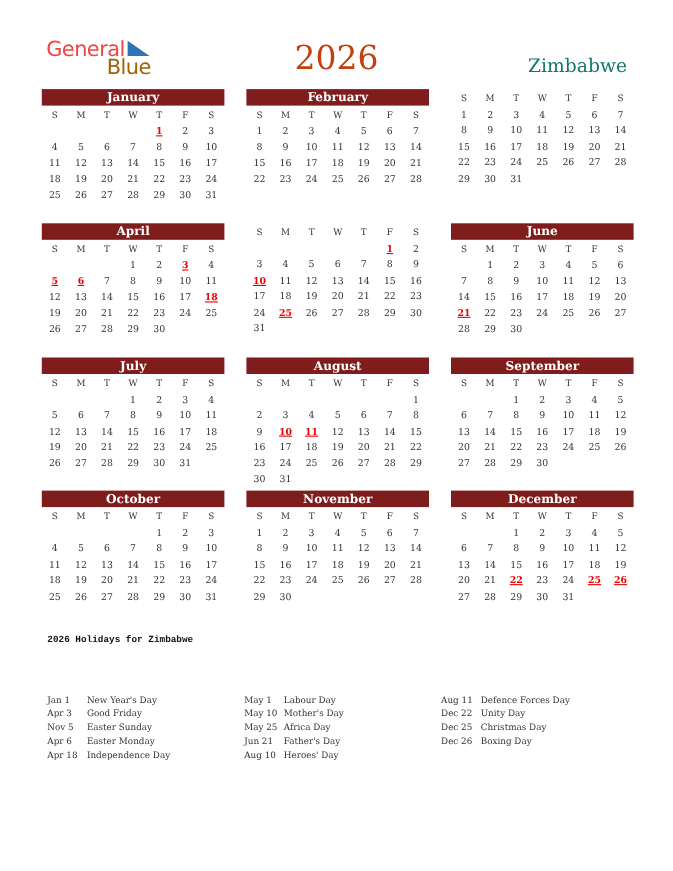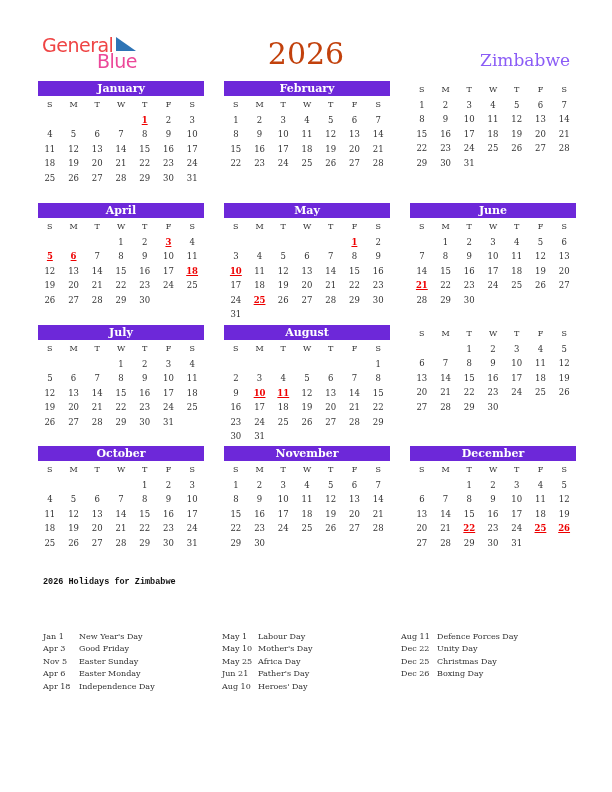--- a/index.html
+++ b/index.html
@@ -1,24 +1,24 @@
 <!DOCTYPE html>
 <html><head>
 <meta charset="utf-8">
 <style>
   html,body{margin:0;padding:0;background:#fff;}
   body{width:612px;height:792px;position:relative;font-family:"DejaVu Serif",serif;color:#333;overflow:hidden;}
   .logo{position:absolute;left:42px;top:34px;width:100px;height:40px;}
   .logo-general{position:absolute;left:0;top:0;font-family:"DejaVu Sans",sans-serif;font-size:19px;color:#ef4444;letter-spacing:-0.5px;}
-  .logo-blue{position:absolute;left:55px;top:16px;font-family:"DejaVu Sans",sans-serif;font-size:19px;color:#ec4899;letter-spacing:-0.5px;}
+  .logo-blue{position:absolute;left:55px;top:16px;font-family:"DejaVu Sans",sans-serif;font-size:19px;color:#a16207;letter-spacing:-0.5px;}
   .logo-tri{position:absolute;left:74px;top:3px;width:0;height:0;border-left:20px solid #2e74b5;border-top:14px solid transparent;}
   .year{position:absolute;left:0;width:612px;top:36px;text-align:center;font-size:30px;color:#c2410c;font-family:"DejaVu Serif",serif;}
-  .country{position:absolute;right:42px;top:50px;font-size:17px;color:#8b5cf6;}
+  .country{position:absolute;right:42px;top:50px;font-size:17px;color:#0f766e;}
   .month{position:absolute;width:166px;}
-  .mhead{height:15px;background:#6d28d9;color:#fff;text-align:center;font-weight:bold;font-size:11px;line-height:15px;}
+  .mhead{height:15px;background:#7f1d1d;color:#fff;text-align:center;font-weight:bold;font-size:11px;line-height:15px;}
   .grid{display:grid;grid-template-columns:repeat(7,1fr);margin-top:2px;}
   .grid span{text-align:center;font-size:8.5px;height:14.5px;line-height:14.5px;color:#333;}
   .grid span.dow{font-size:8px;color:#333;}
   .grid span.hol{color:#e00;font-weight:bold;text-decoration:underline;}
   .hol-title{position:absolute;left:43px;top:577px;font-family:Liberation Mono, monospace;font-weight:bold;font-size:8.5px;color:#111;}
   .hcol{position:absolute;top:591px;}
   .hrow{font-size:8px;height:12.4px;line-height:12.4px;white-space:nowrap;color:#333;}
   .hrow .d{display:inline-block;width:36px;margin-top:40px;}
 </style>
 </head>
@@ -201,21 +201,20 @@
         <span>24</span>
         <span>25</span>
         <span>26</span>
         <span>27</span>
         <span>28</span>
         <span>29</span>
         <span>30</span>
       </div>
     </div>
     <div class="month" style="left: 224px; top: 203px;">
-      <div class="mhead">May</div>
       <div class="grid">
         <span class="dow">S</span>
         <span class="dow">M</span>
         <span class="dow">T</span>
         <span class="dow">W</span>
         <span class="dow">T</span>
         <span class="dow">F</span>
         <span class="dow">S</span>
         <span></span>
         <span></span>
@@ -387,20 +386,21 @@
         <span>25</span>
         <span>26</span>
         <span>27</span>
         <span>28</span>
         <span>29</span>
         <span>30</span>
         <span>31</span>
       </div>
     </div>
     <div class="month" style="left: 410px; top: 325px;">
+      <div class="mhead">September</div>
       <div class="grid">
         <span class="dow">S</span>
         <span class="dow">M</span>
         <span class="dow">T</span>
         <span class="dow">W</span>
         <span class="dow">T</span>
         <span class="dow">F</span>
         <span class="dow">S</span>
         <span></span>
         <span></span>

